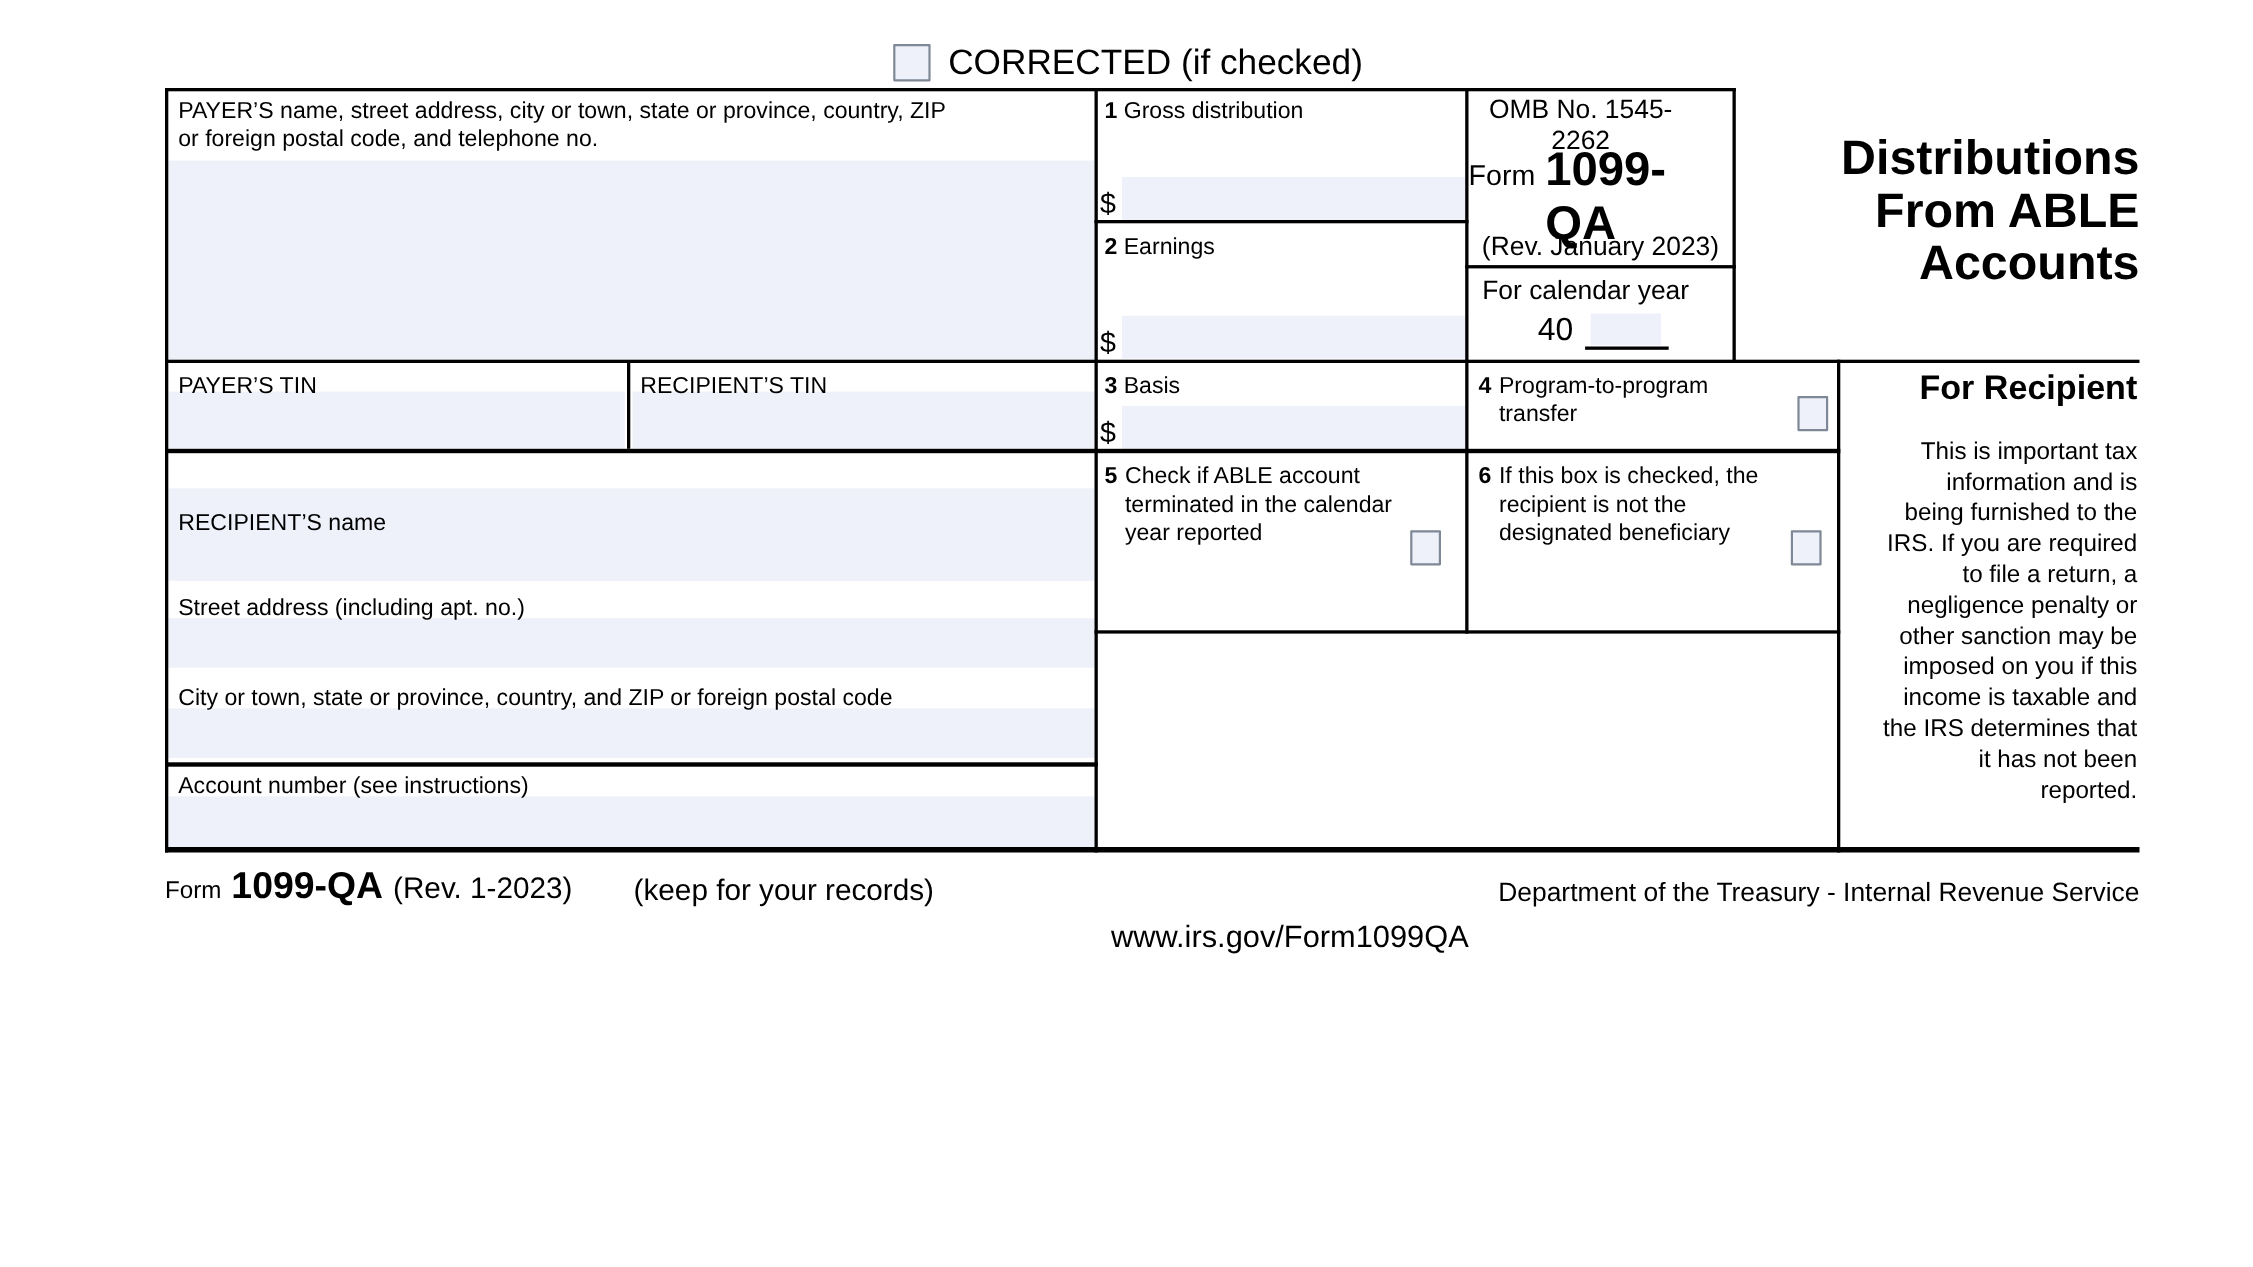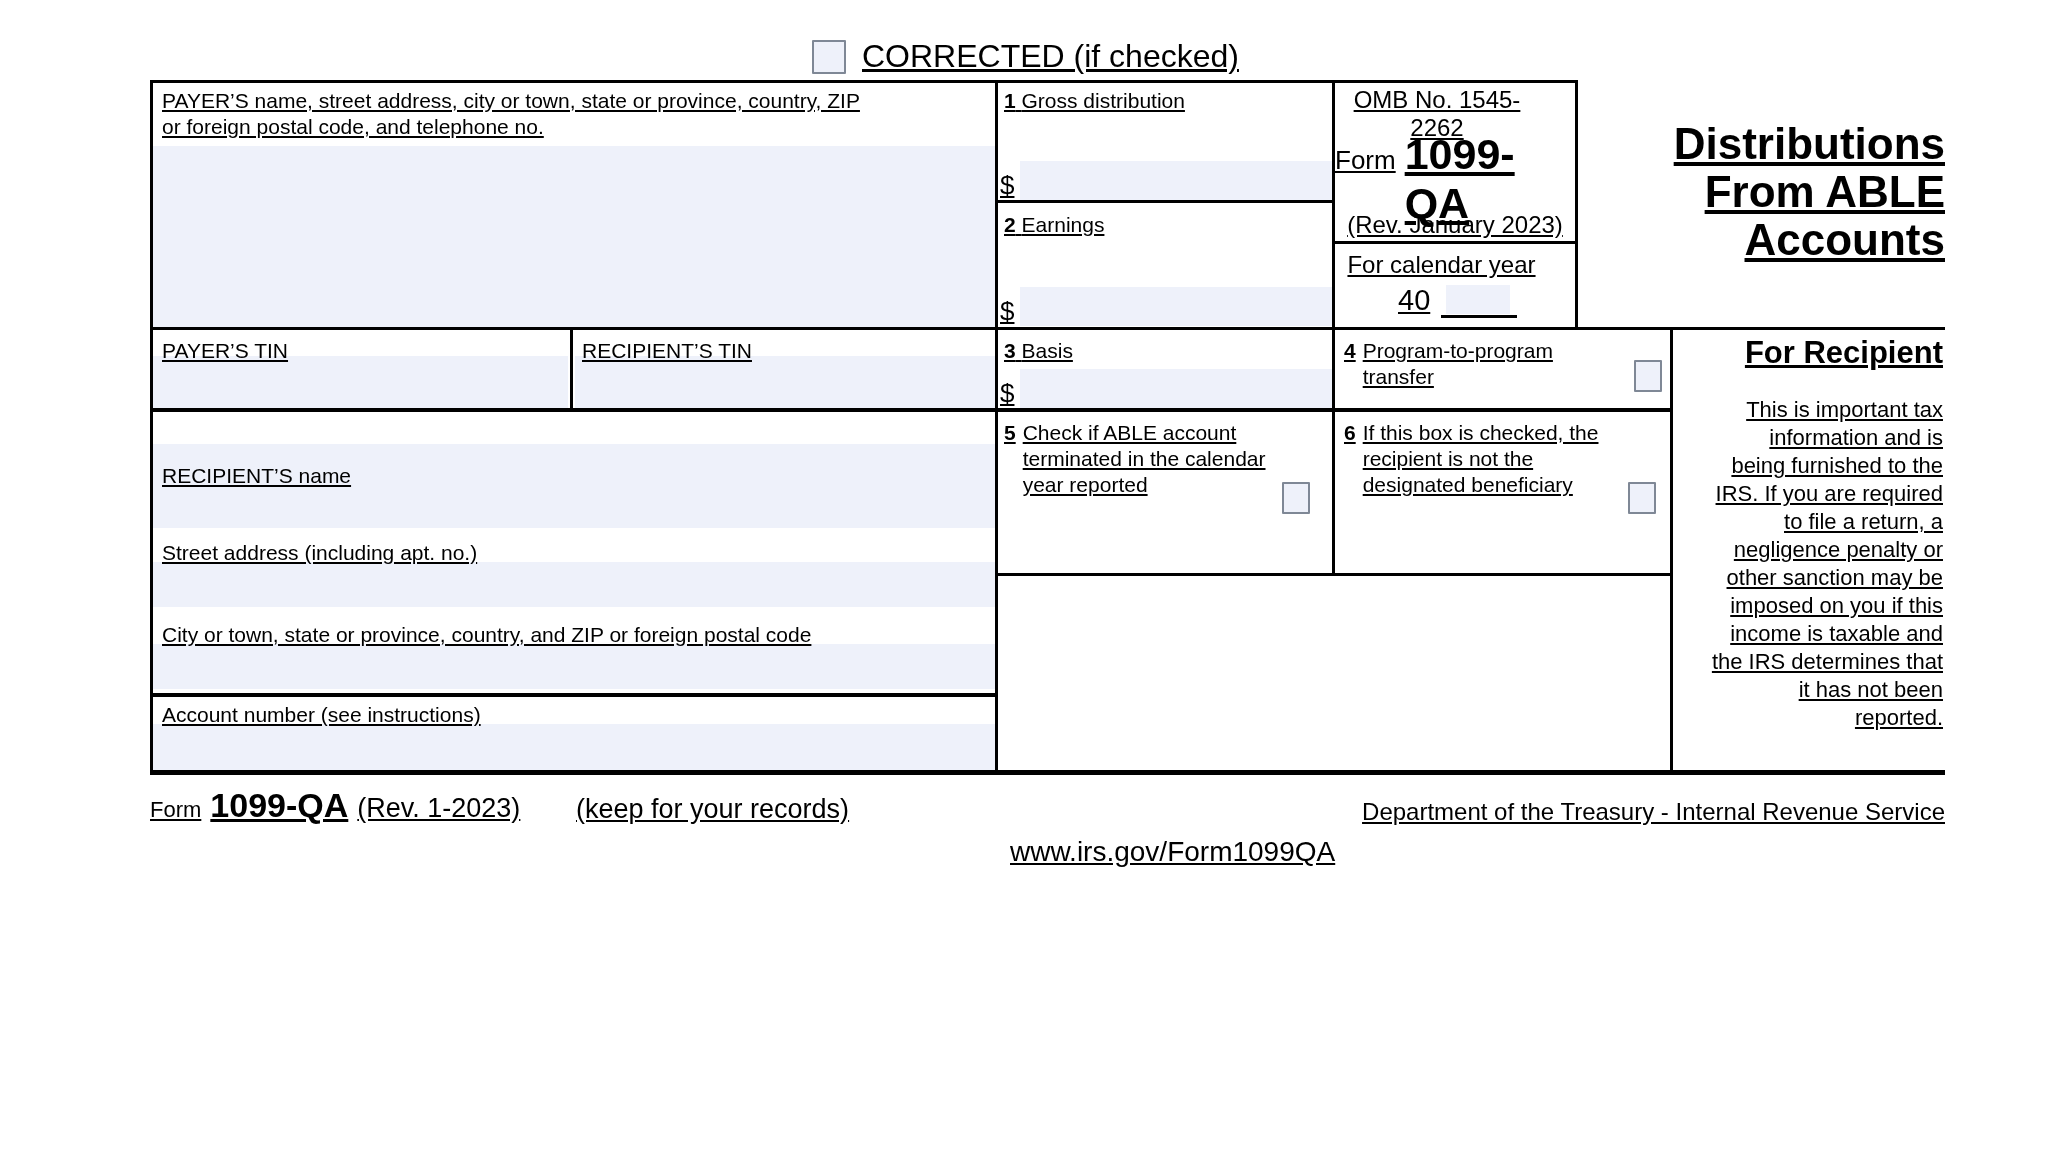--- a/index.html
+++ b/index.html
@@ -1,21 +1,21 @@
 <!DOCTYPE html>
 <html><head>
 <meta charset="utf-8">
 <style>
   html,body{margin:0;padding:0;background:#ffffff;}
   #canvas{position:relative;width:2048px;height:1152px;background:#ffffff;overflow:hidden;
           font-family:"Liberation Sans",sans-serif;color:#000;}
   .ln{position:absolute;background:#000;}
   .band{position:absolute;background:#eef1fa;}
   .cb{position:absolute;background:#eef1fa;border:2px solid #7f8896;border-radius:1px;box-sizing:border-box;}
-  .t{position:absolute;color:#000;text-decoration:underline;}
+  .t{position:absolute;color:#000;}
   .lbl{font-size:21px;line-height:26px;}
   .pre{white-space:pre-line;}
   .num{font-weight:bold;}
   .numlbl{display:flex;gap:7px;}
   .dollar{font-size:26px;}
   .center{text-align:center;}
   .right{text-align:right;}
 </style>
 </head>
 <body>

